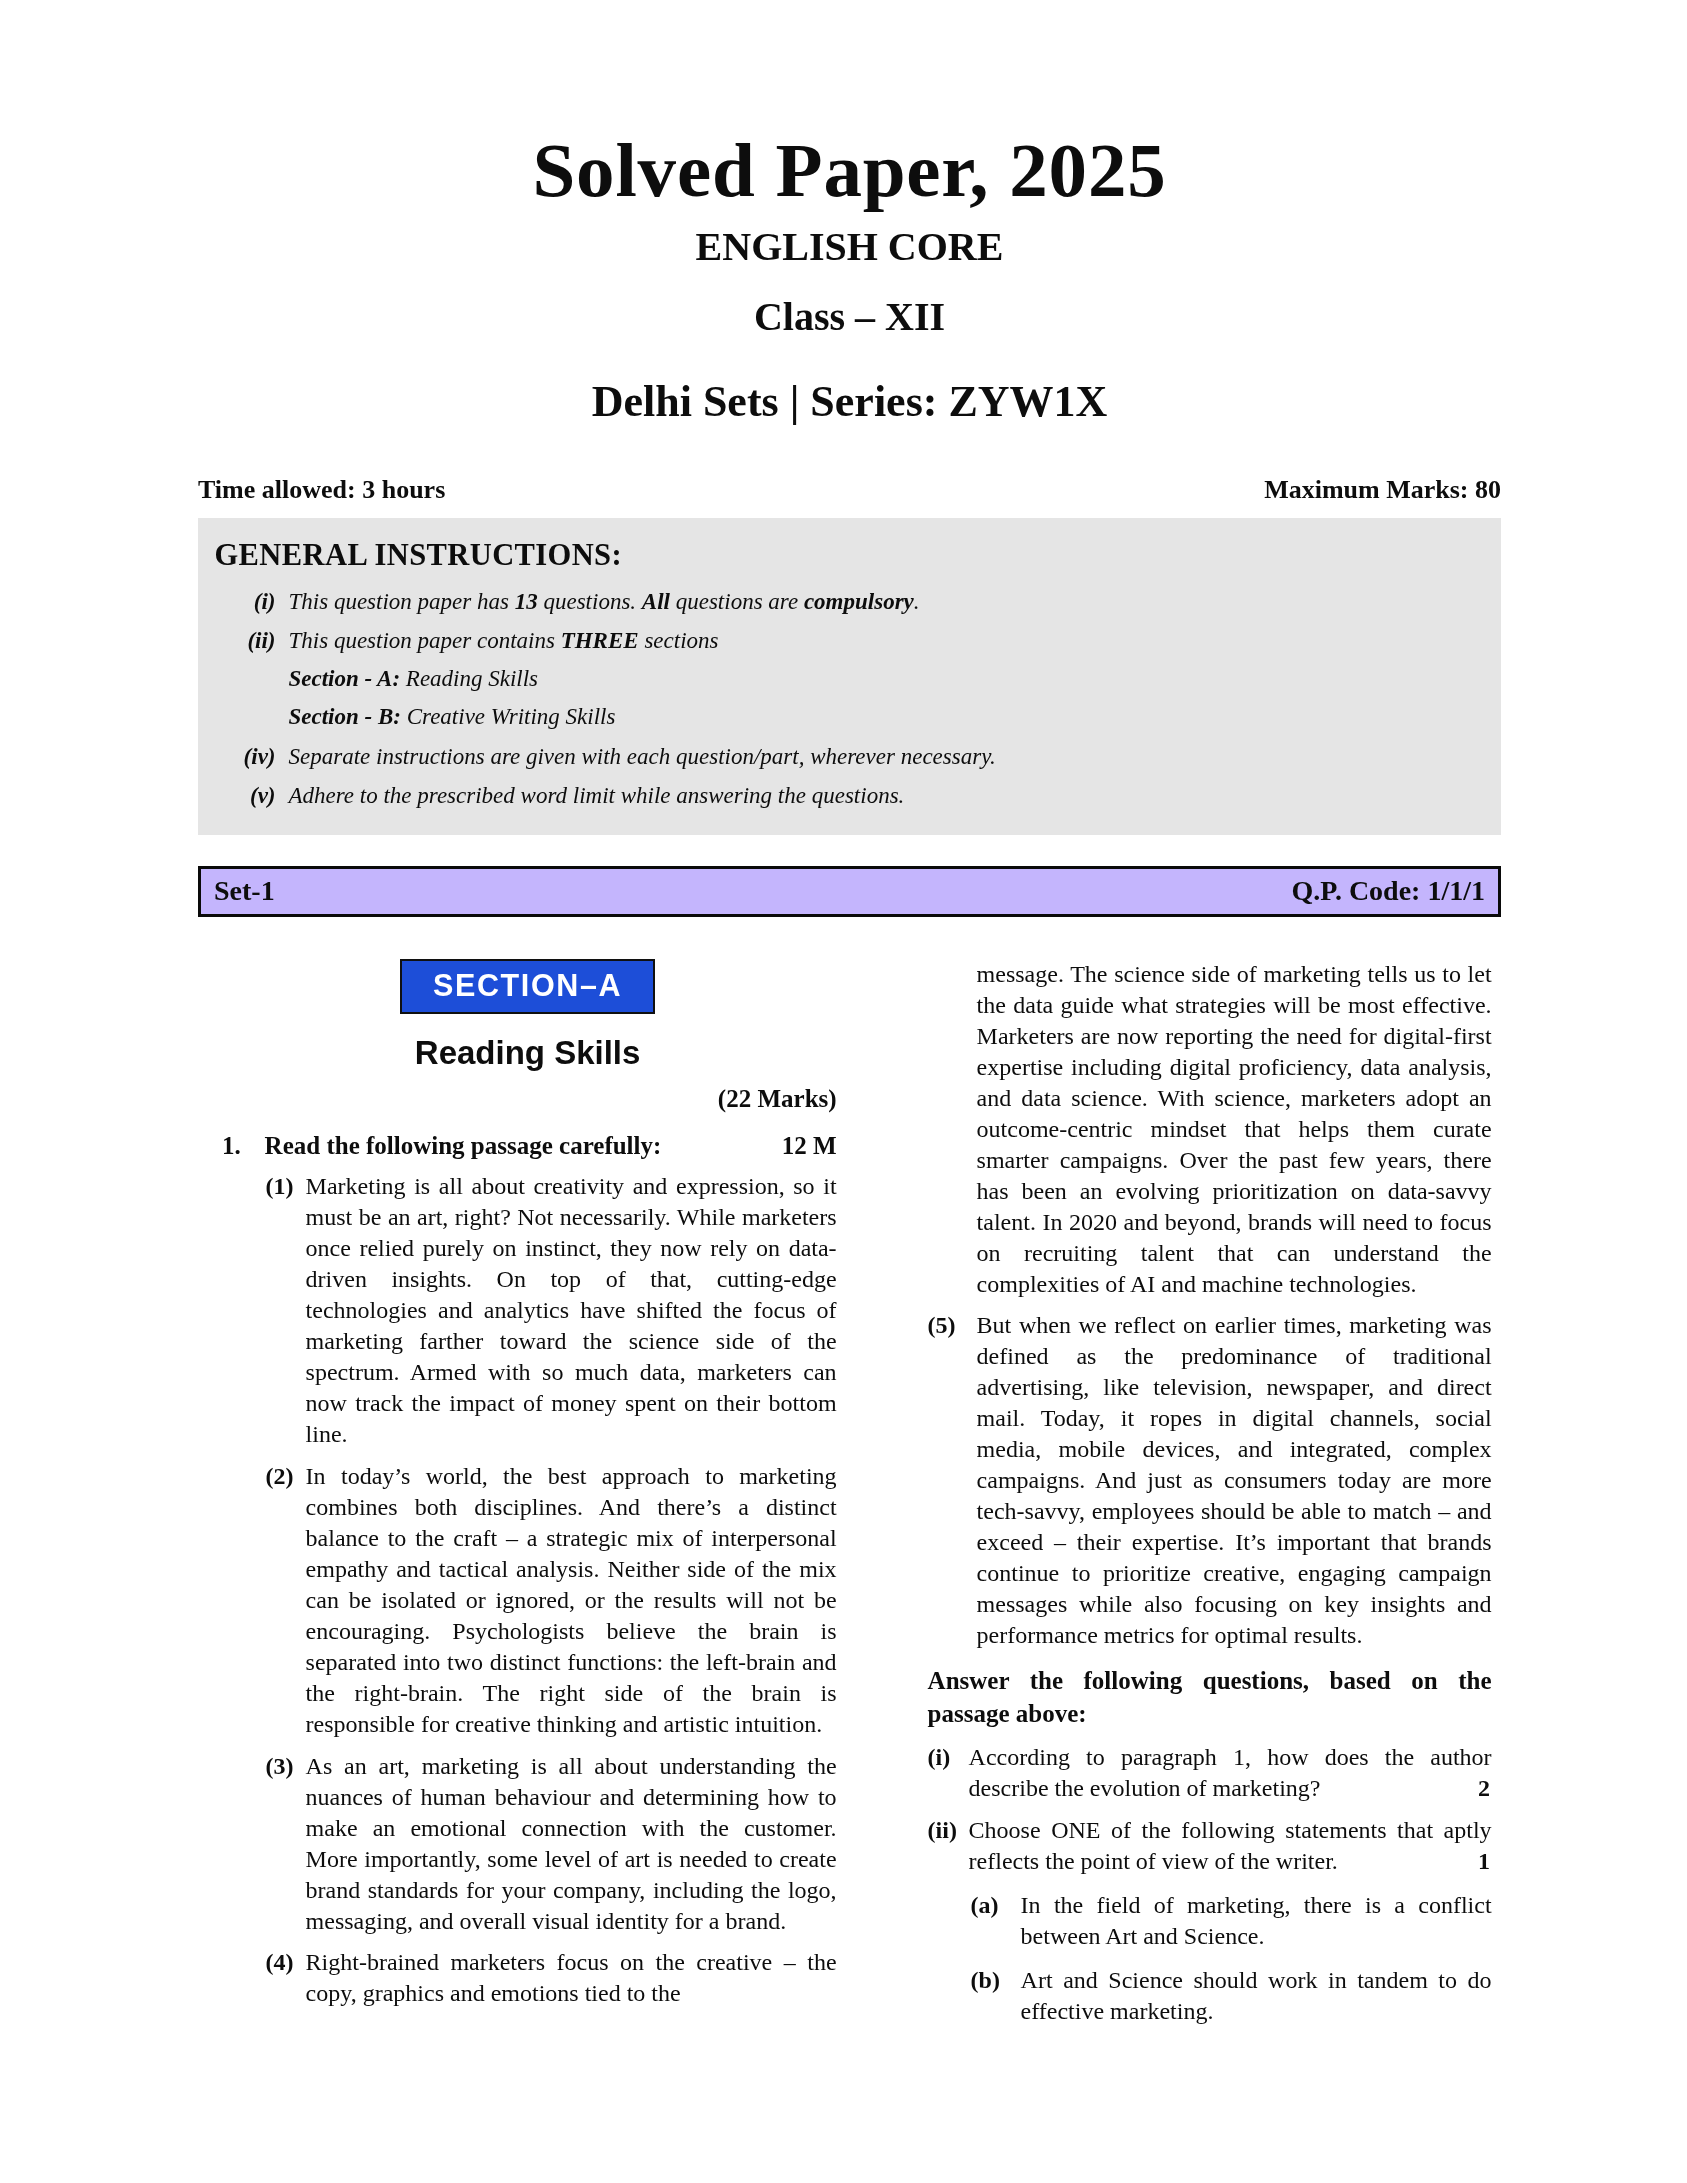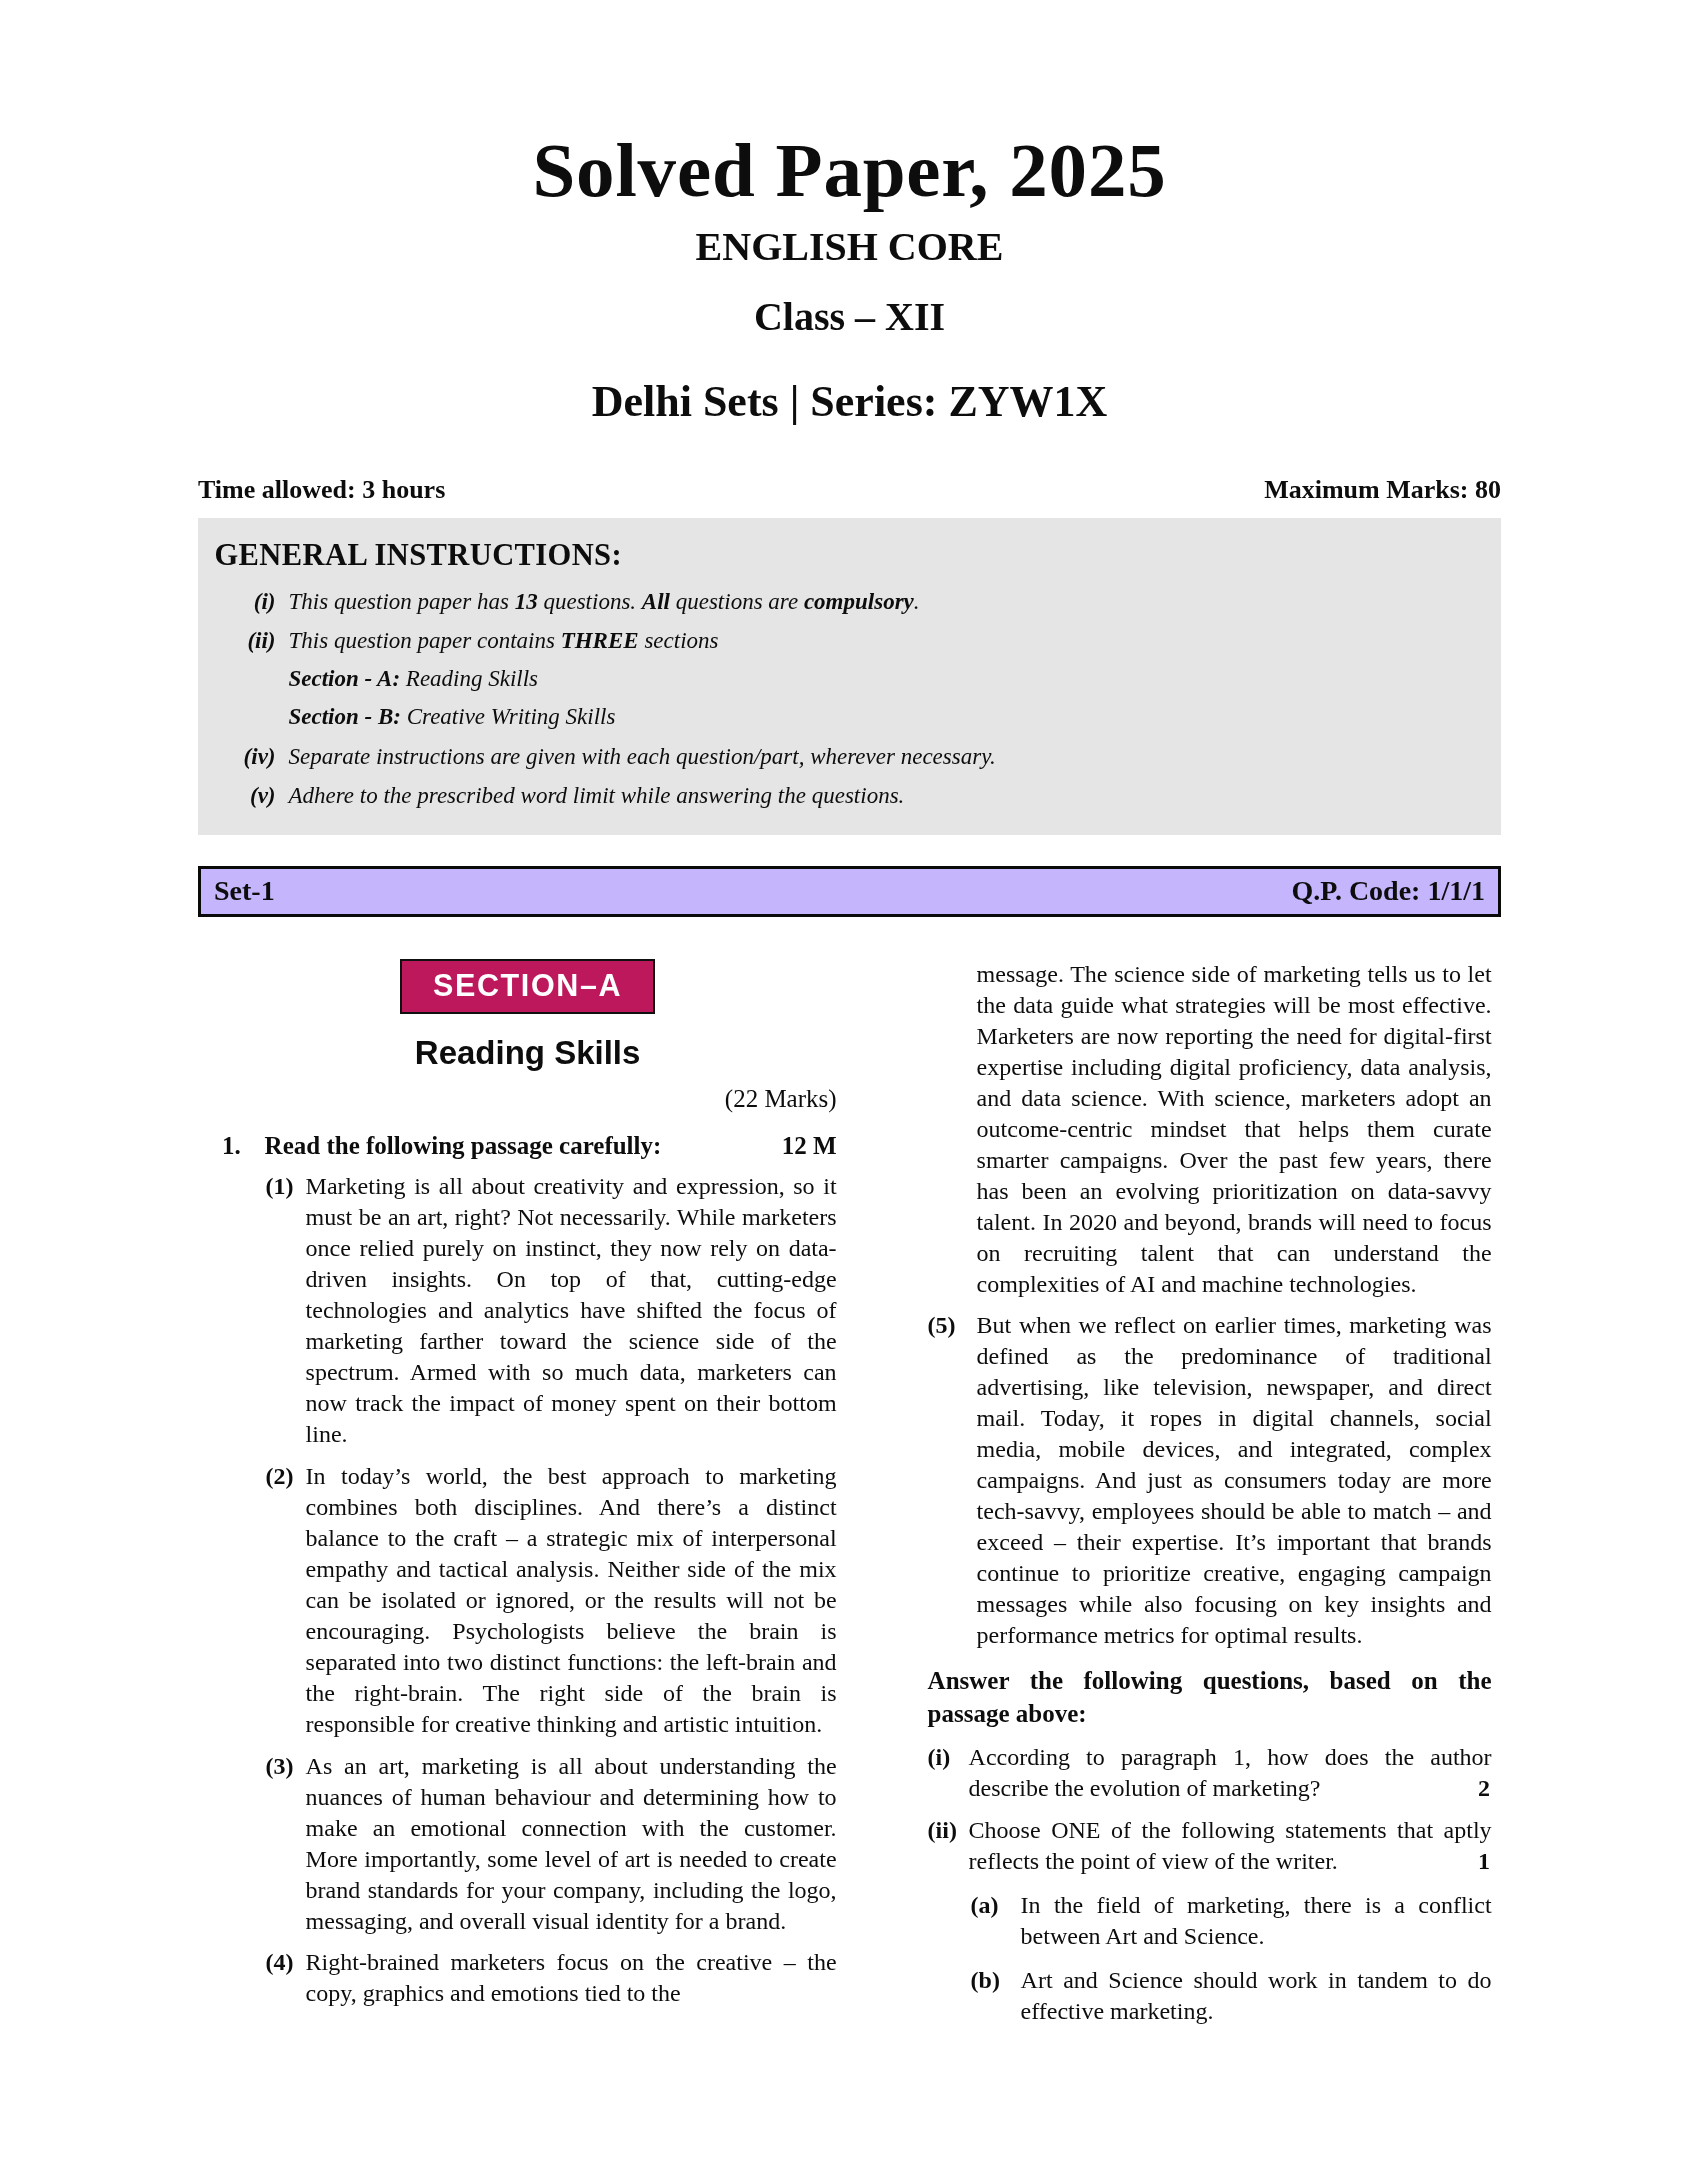--- a/index.html
+++ b/index.html
@@ -27,23 +27,23 @@
 
   
   .setbar { display:flex; justify-content:space-between; align-items:center; border:3.3px solid #0a0a0a; background:#c4b5fd; margin-top:31px; padding:5.8px 13px 7.4px 13px; font-weight:bold; font-size:28px; }
 
   
   .columns { display:flex; margin-top:38px; margin-left:20.6px; width:1293px; }
   .col-left { width:618px; flex:none; }
   .col-gap { width:91px; flex:none; }
   .col-right { width:564px; flex:none; }
 
-  .section-badge { width:255px; margin:3.3px auto 0 auto; background:#be185d; border:2.5px solid #101010; color:#ffffff; font-family:"Liberation Sans", sans-serif; font-weight:bold; font-size:30.5px; letter-spacing:1.6px; text-align:center; padding:7.4px 0 9px 0; }
+  .section-badge { width:255px; margin:3.3px auto 0 auto; background:#1d4ed8; border:2.5px solid #101010; color:#ffffff; font-family:"Liberation Sans", sans-serif; font-weight:bold; font-size:30.5px; letter-spacing:1.6px; text-align:center; padding:7.4px 0 9px 0; }
   .reading-skills { text-align:center; font-family:"Liberation Sans", sans-serif; font-weight:bold; font-size:33px; margin-top:20px; }
-  .marks-right { text-align:right; font-weight:normal; font-size:25px; margin-top:13px; }
+  .marks-right { text-align:right; font-weight:bold; font-size:25px; margin-top:13px; }
 
   .q1-head { display:flex; font-weight:bold; font-size:25px; margin-top:16.5px; line-height:31px; }
   .q1-num { width:46px; flex:none; padding-left:3.3px; }
   .q1-text { flex:1; }
   .q1-marks { flex:none; }
 
   .para, .rpara, .q-item, .opt-item { position:relative; font-size:24px; line-height:31px; text-align:justify; }
   .para { padding-left:87px; margin-top:10.7px; }
   .para .plabel { position:absolute; left:47px; top:0; font-weight:bold; }
 

